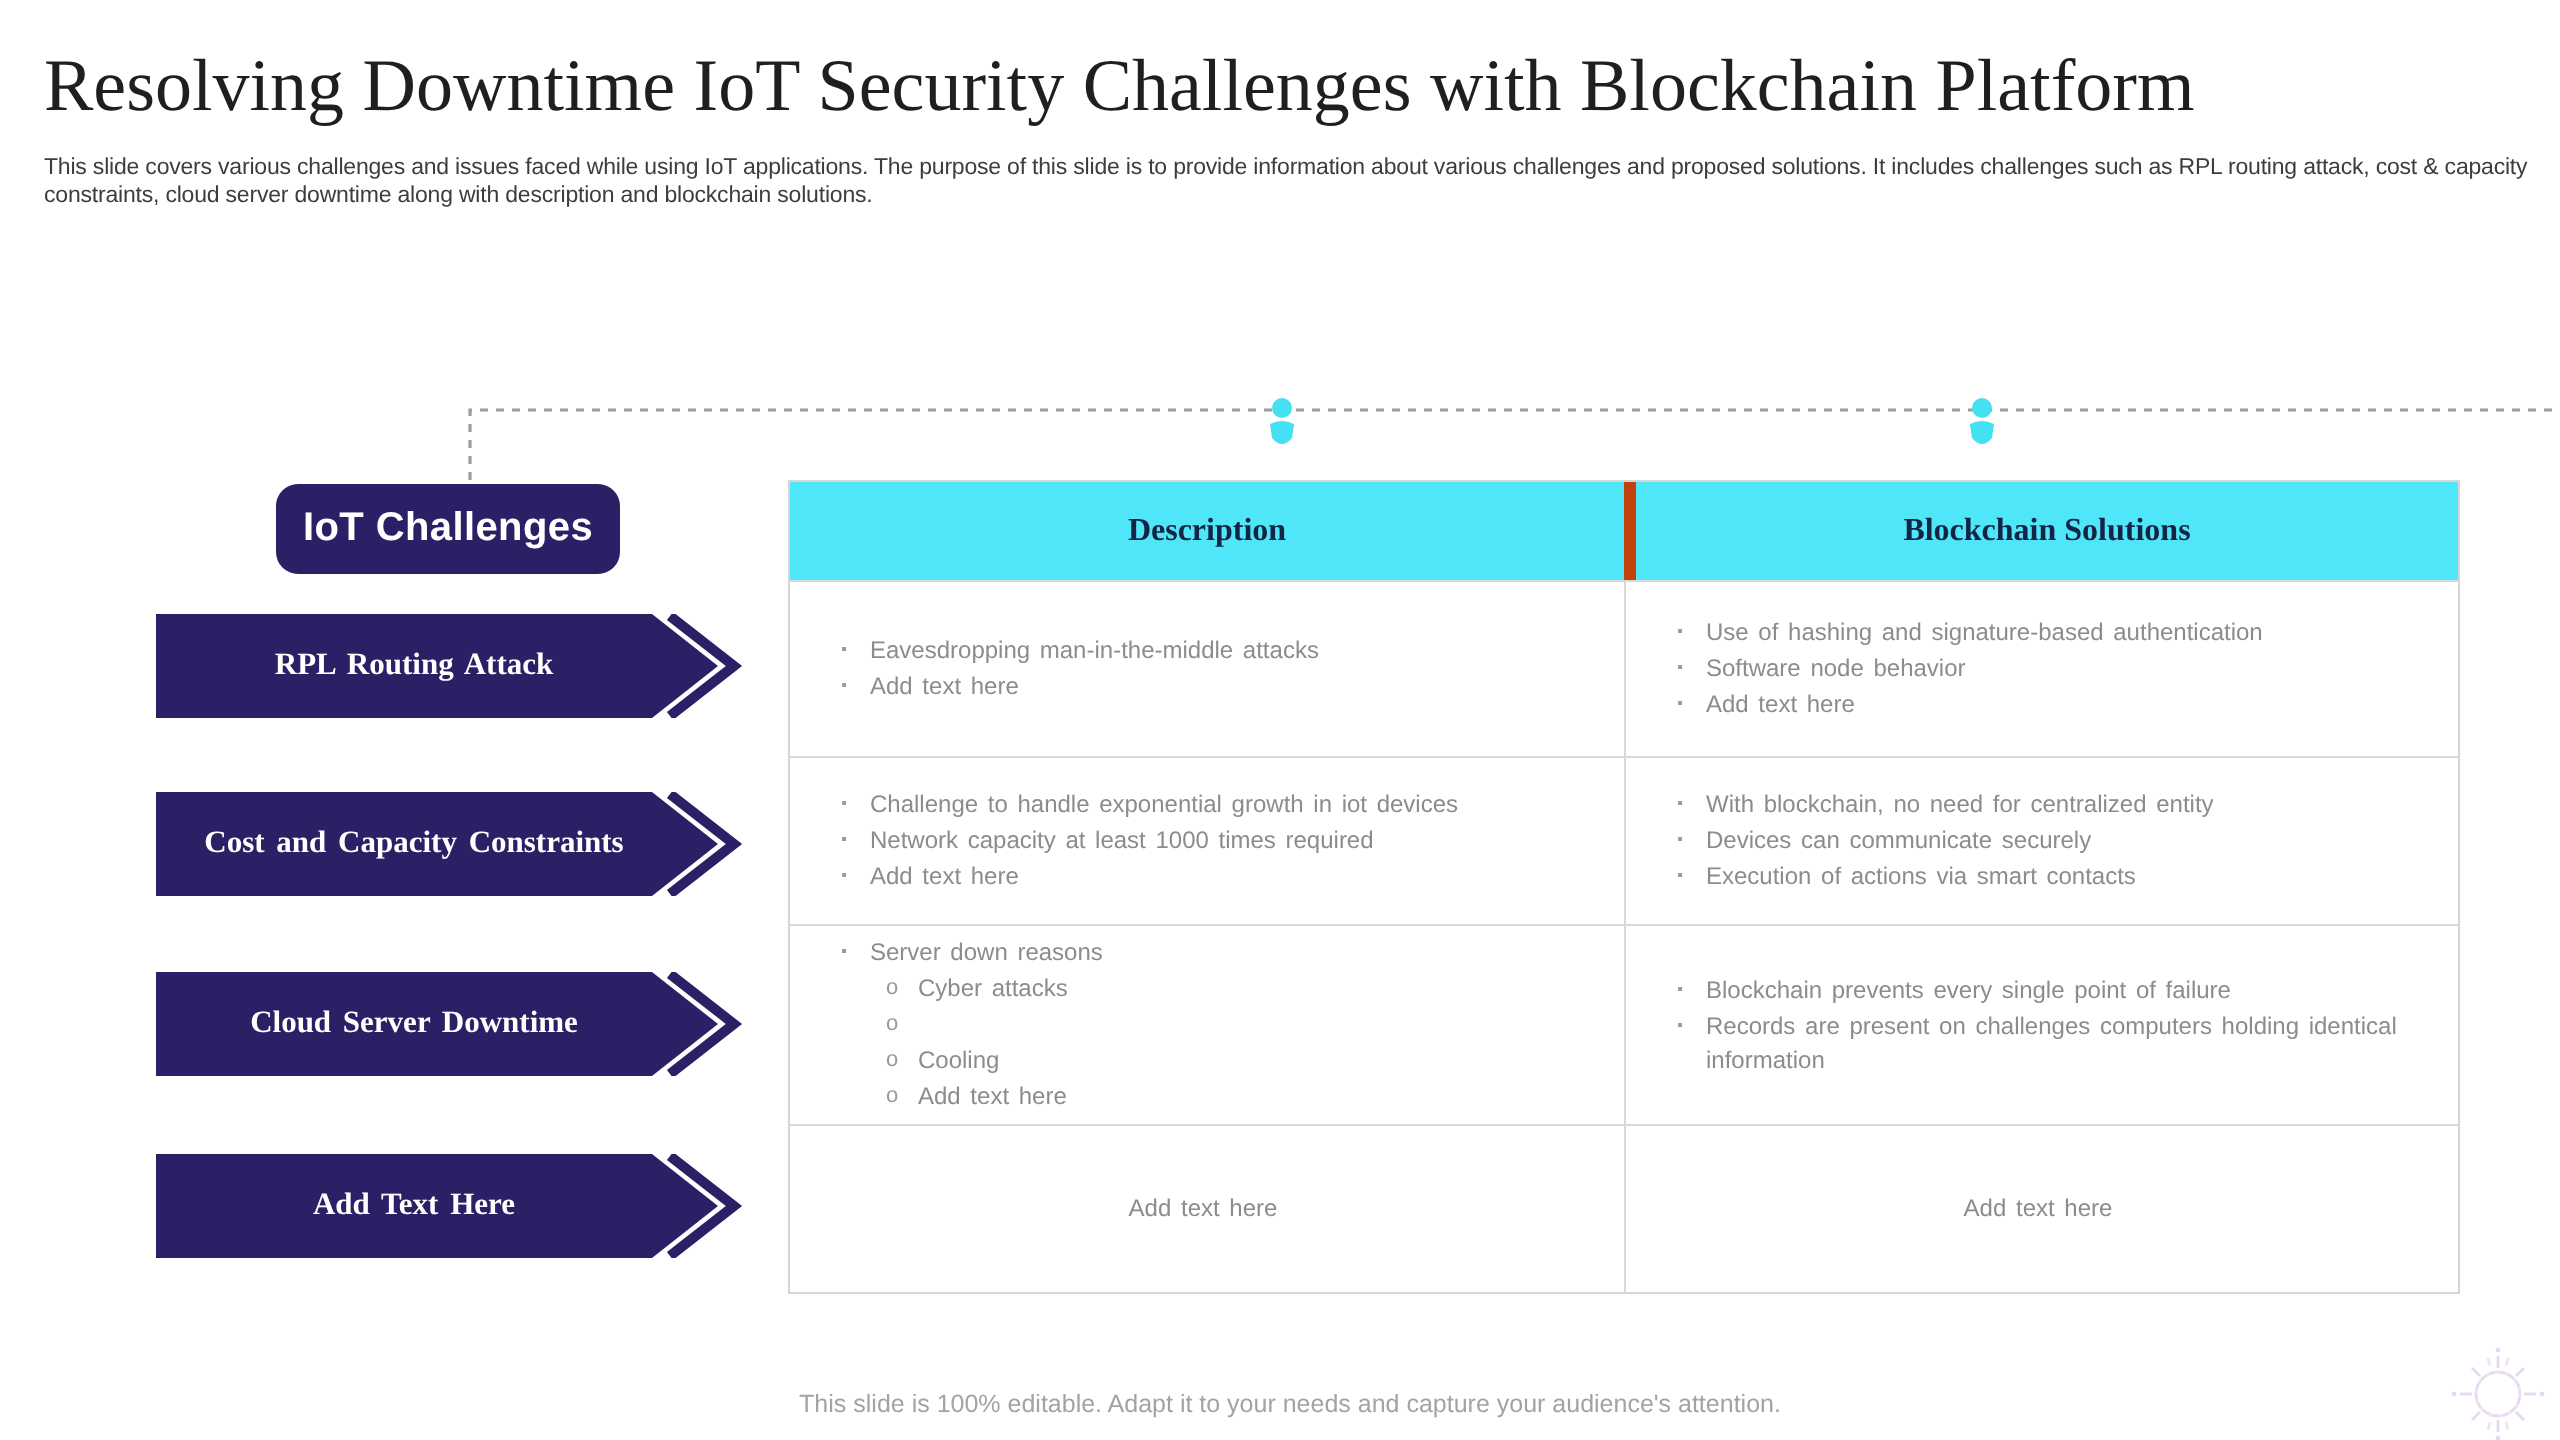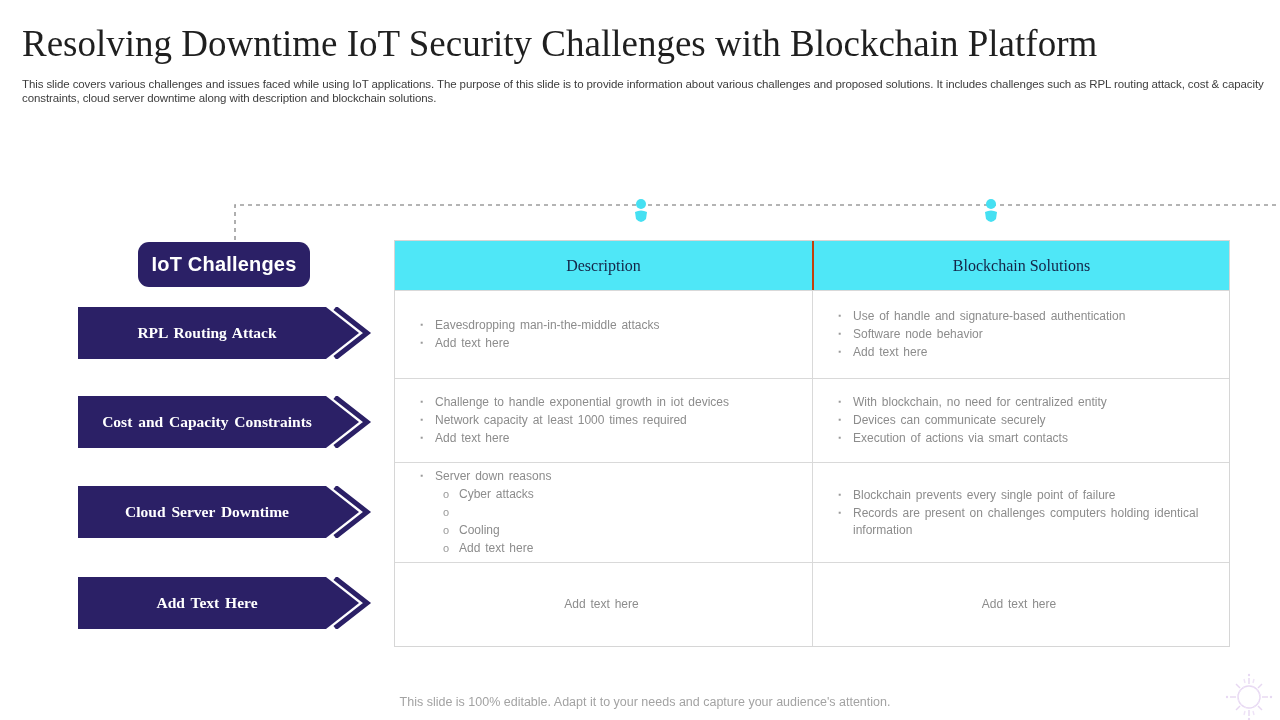--- a/index.html
+++ b/index.html
@@ -28,22 +28,22 @@
                display:flex;align-items:center;justify-content:center;
                font-family:"Liberation Serif",serif;font-weight:700;font-size:15.5px;
                color:#ffffff;text-align:center;word-spacing:2px;}
 
   
   .grid-table{position:absolute;left:394px;top:240px;width:836px;
               border:1px solid #d6d6d6;box-sizing:border-box;
               display:grid;grid-template-columns:417px 417px;
               grid-template-rows:49px 88px 84px 100px 84px;background:#fff;}
   .th{background:#4fe7f7;display:flex;align-items:center;justify-content:center;
-      font-family:"Liberation Serif",serif;font-weight:400;font-size:16px;color:#142447;}
-  .th.sep{border-left:2px solid #c2410c;}
+      font-family:"Liberation Serif",serif;font-weight:700;font-size:16px;color:#142447;}
+  .th.sep{border-left:6px solid #c2410c;}
   .td{border-top:1px solid #d9d9d9;display:flex;flex-direction:column;justify-content:center;
       padding:6px 18px 6px 14px;box-sizing:border-box;color:#8c8c8c;font-size:12px;line-height:16.5px;
       word-spacing:1.5px;}
   .td.sep{border-left:1px solid #d9d9d9;}
   .td.center{align-items:center;text-align:center;}
   ul.blist{list-style:none;margin:0;padding:0;}
   ul.blist li{display:flex;margin:1.5px 0;}
   .bullet{width:26px;flex:0 0 26px;text-align:center;font-size:8px;line-height:16.5px;color:#9a9a9a;}
   .subitem .bullet{margin-left:24px;font-size:11px;}
   .item-text{flex:1;}
@@ -125,21 +125,21 @@
         <li>
             <span class="bullet">▪</span>
             <span class="item-text">Add text here</span>
           </li>
       </ul>
     </div>
     <div class="td sep">
       <ul class="blist">
         <li>
             <span class="bullet">▪</span>
-            <span class="item-text">Use of handle and signature-based authentication</span>
+            <span class="item-text">Use of hashing and signature-based authentication</span>
           </li>
         <li>
             <span class="bullet">▪</span>
             <span class="item-text">Software node behavior</span>
           </li>
         <li>
             <span class="bullet">▪</span>
             <span class="item-text">Add text here</span>
           </li>
       </ul>

